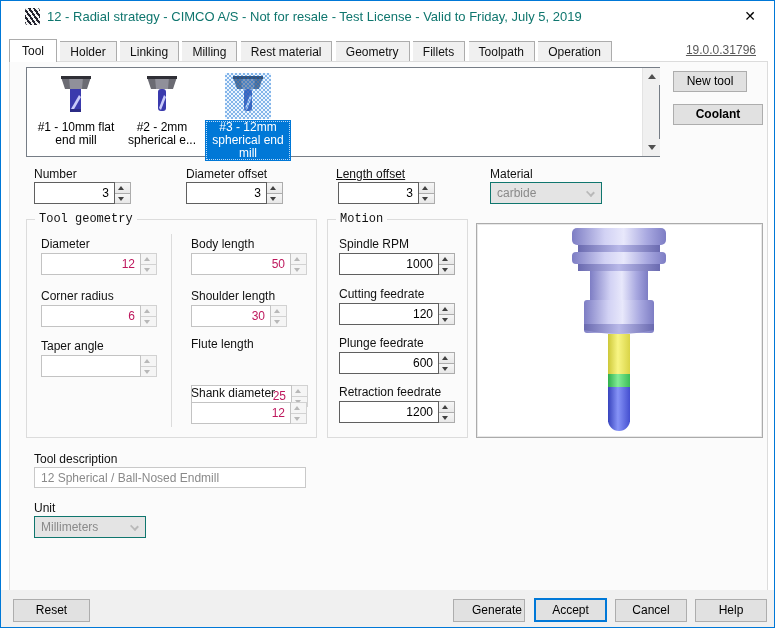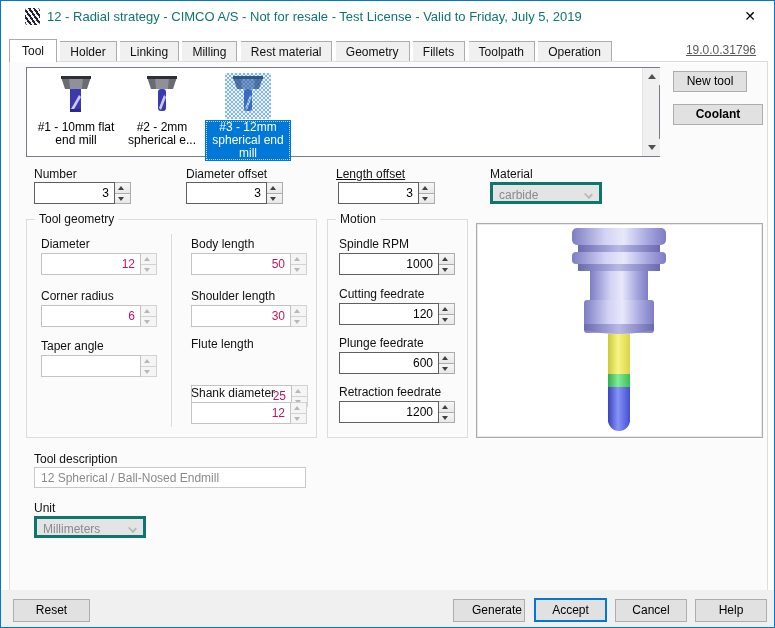--- a/index.html
+++ b/index.html
@@ -58,28 +58,28 @@
   .spin b { flex:1; position:relative; background:linear-gradient(#f6f6f6,#e8e8e8); border:1px solid #acacac; border-left:none; }
   .spin b + b { border-top:none; }
   .spin b::after { content:""; position:absolute; left:3px; top:3px; width:0; height:0;
     border-left:3px solid transparent; border-right:3px solid transparent; }
   .spin b.u::after { border-bottom:4px solid #404040; }
   .spin b.d::after { border-top:4px solid #404040; }
   .spinfield.dis input { border-color:#c3c3c3; color:#be185d;padding-left:40px; }
   .spinfield.dis .spin b { border-color:#d2d2d2; background:#f5f5f5; }
   .spinfield.dis .spin b.u::after { border-bottom-color:#b8b8b8; }
   .spinfield.dis .spin b.d::after { border-top-color:#b8b8b8; }
-  .combo { position:absolute; height:22px; background:#e4e4e4; border:3px solid #0f766e;
+  .combo { position:absolute; height:22px; background:#e4e4e4; border:1px solid #0f766e;
     color:#8a8a8a; line-height:20px; padding:0 6px; }
   .combo .chev { position:absolute; right:7px; top:6px; width:7px; height:7px;
     border-right:2px solid #b9b9b9; border-bottom:2px solid #b9b9b9; transform:rotate(45deg) scaleY(.8); }
   .textbox { position:absolute; height:21px; background:#fff; border:1px solid #c9c9c9;
     color:#8a8a8a; font:12px "Liberation Sans", sans-serif; padding:0 6px; }
   
-  .groupbox { position:absolute; border:1px solid #dcdcdc; background:transparent; }
+  .groupbox { position:absolute; border:1px solid #dcdcdc; background:transparent;font-family:Liberation Mono, monospace; }
   .groupbox > .gtitle { position:absolute; top:-8px; left:8px; background:#fbfbfb; padding:0 4px; font-size:12px; }
   .vdivider { position:absolute; width:1px; background:#dcdcdc; }
   
   .preview { position:absolute; left:475px; top:222px; width:287px; height:215px;
     background:#fff; border:1px solid #ababab; box-shadow:inset 0 0 0 1px #e8e8e8; }
   
   .footer { position:absolute; left:0; right:0; bottom:0; height:37px; background:#f0f0f0; }
 </style>
 </head>
 <body>
@@ -224,21 +224,21 @@
 
   <span class="lbl" style="left:190px; top:236px;">Body length</span>
   <div class="spinfield dis" style="left:190px; top:252px; width:116px;">
     <input disabled="" value="50" style="">
     <span class="spin">
         <b class="u"></b>
         <b class="d"></b>
       </span>
   </div>
   <span class="lbl" style="left:190px; top:288px;">Shoulder length</span>
-  <div class="spinfield dis" style="left:190px; top:304px; width:116px;">
+  <div class="spinfield dis" style="left:190px; top:304px; width:96px;">
     <input disabled="" value="30" style="">
     <span class="spin">
         <b class="u"></b>
         <b class="d"></b>
       </span>
   </div>
   <span class="lbl" style="left:190px; top:336px;">Flute length</span>
   <div class="spinfield dis" style="left:190px; top:352px; width:117px;margin-top:32px;">
     <input disabled="" value="25" style="">
     <span class="spin">

